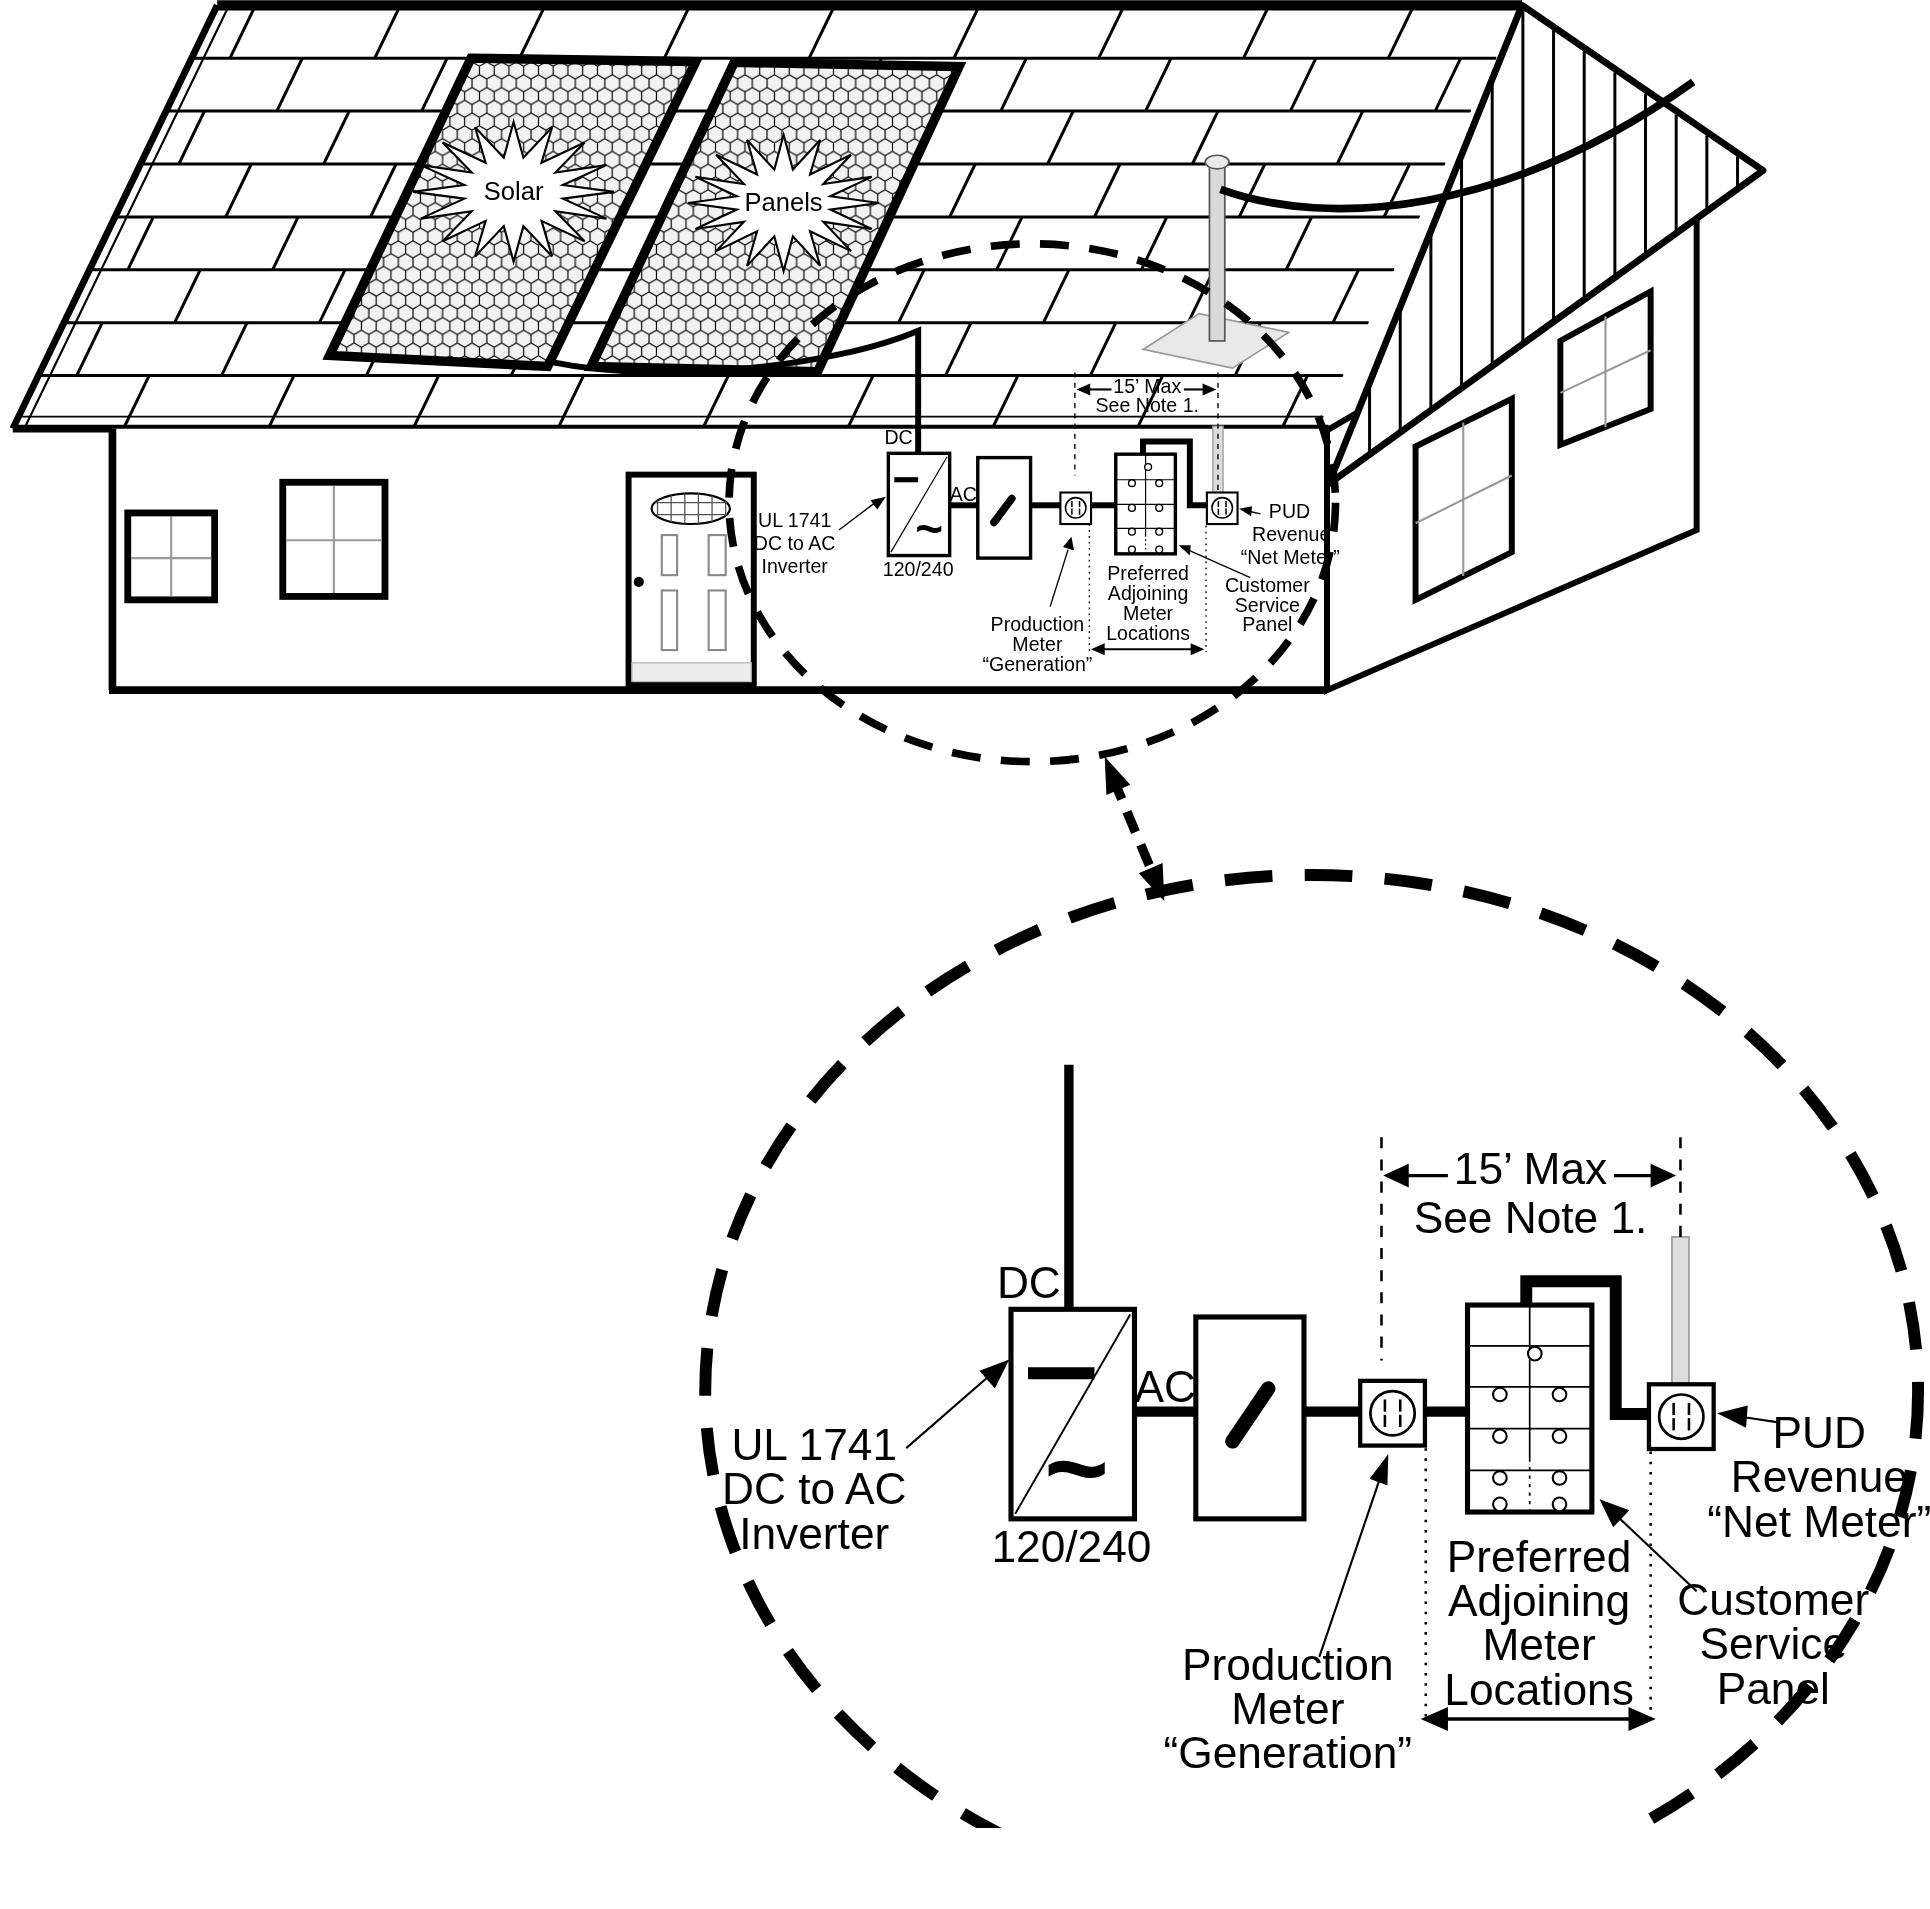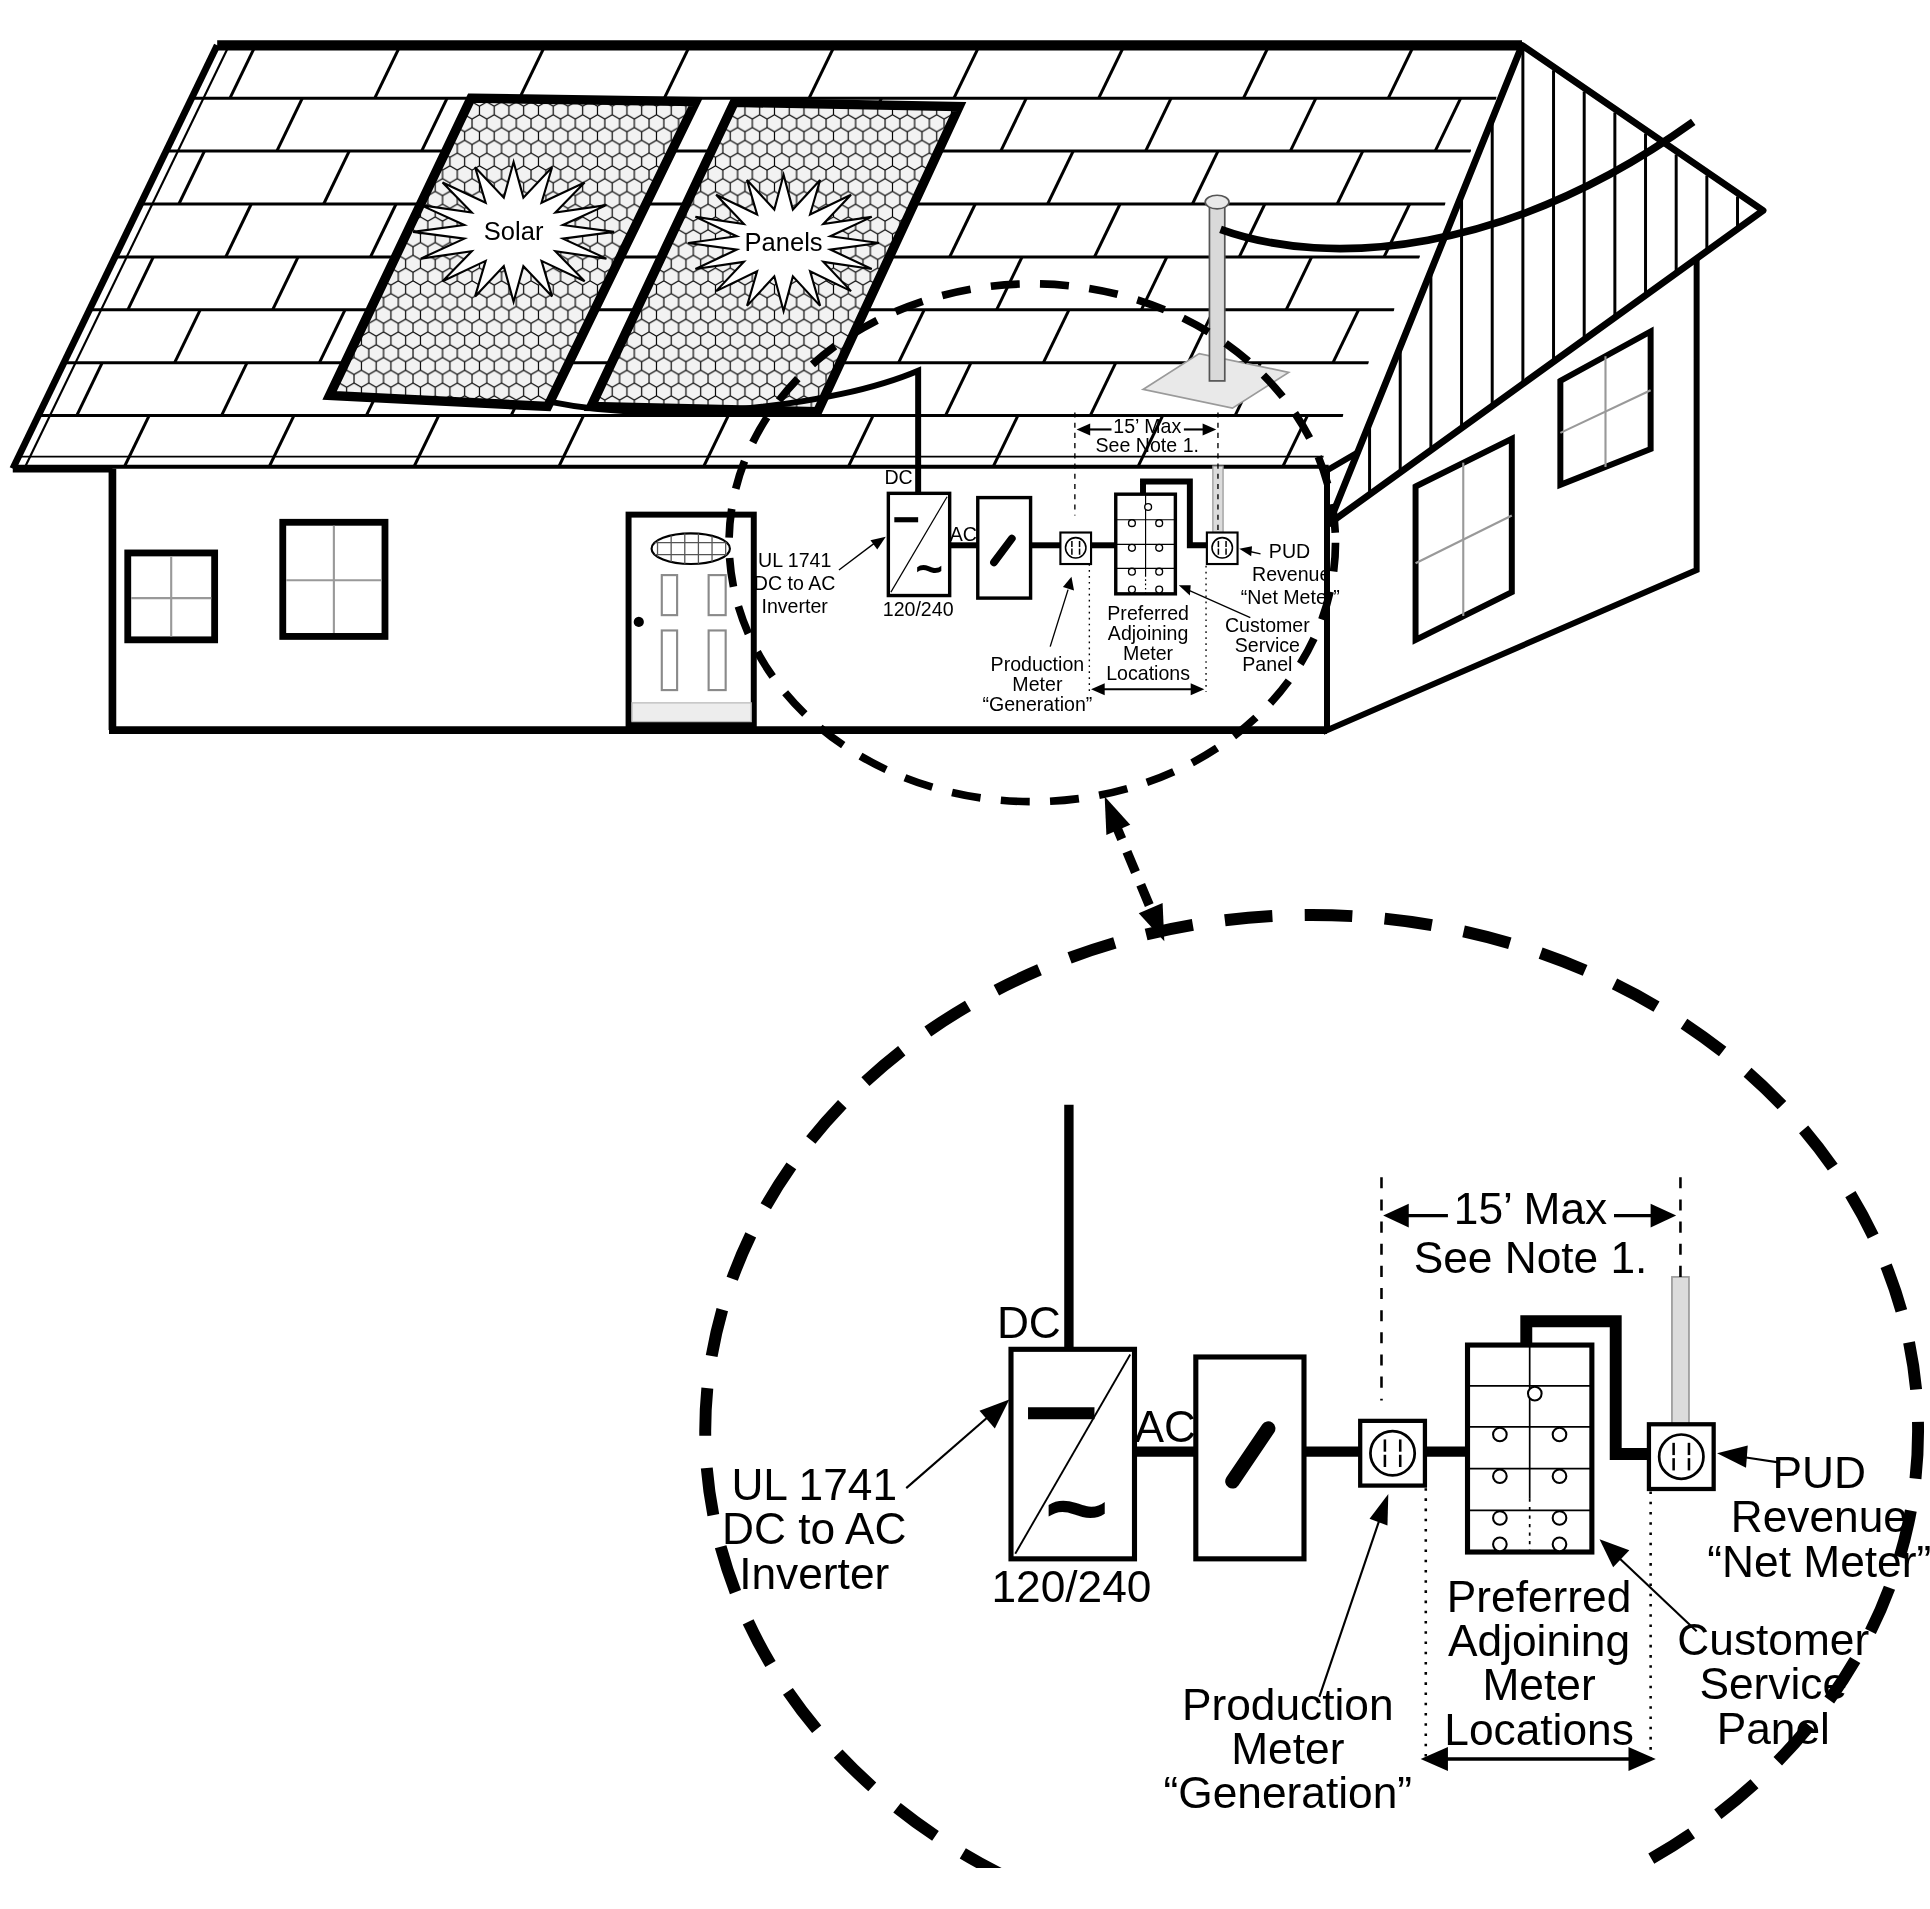--- a/index.html
+++ b/index.html
@@ -1,16 +1,16 @@
 <!DOCTYPE html>
 <html style="font-size:13.6px"><head>
 <meta charset="utf-8">
 <style>
   html,body{margin:0;padding:0;background:#ffffff;}
-  #stage{width:1930px;height:1828px;position:relative;background:#fff;margin-top:40px;}
+  #stage{width:1930px;height:1828px;position:relative;background:#fff;}
   svg{display:block;}
   text{font-family:"Liberation Sans", sans-serif; fill:#000;}
   .t-sm{font-size:23px;}
   .t-lg{font-size:52px;}
   .t-burst{font-size:30px;}
   .mid{text-anchor:middle;}
 </style>
 </head>
 <body>
 

